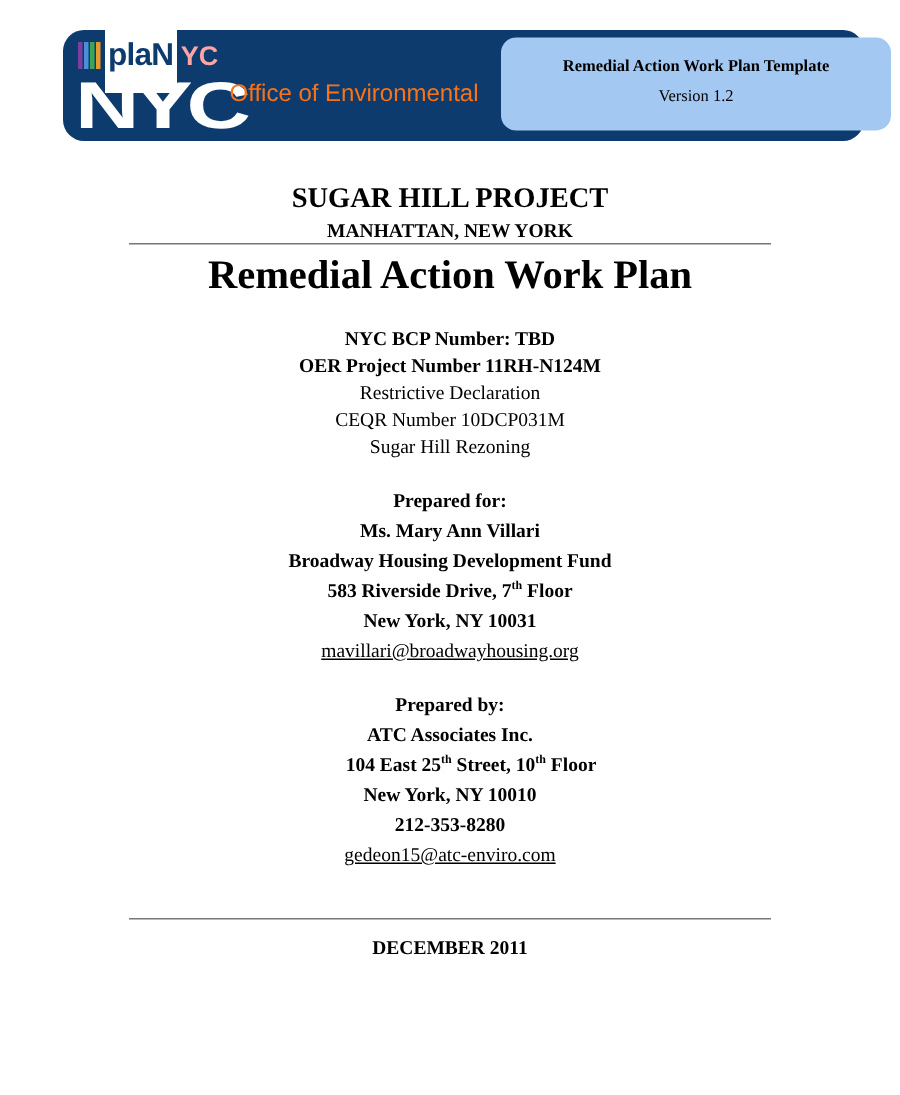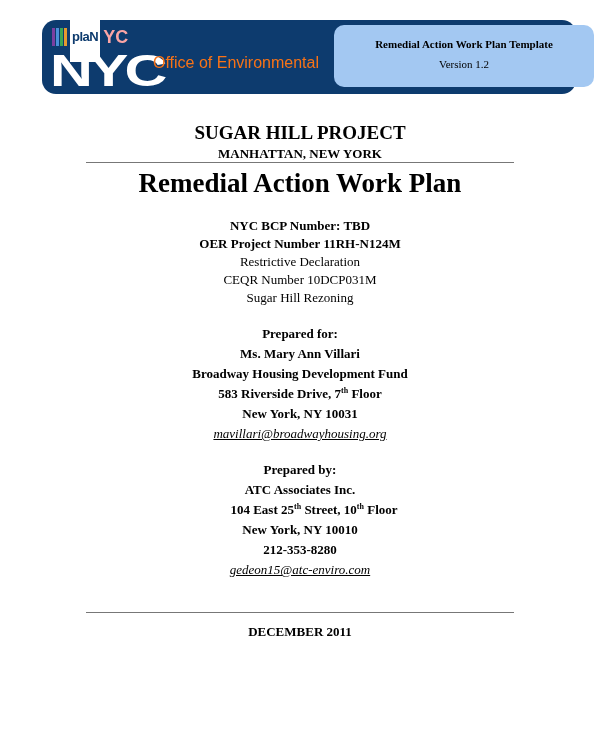--- a/index.html
+++ b/index.html
@@ -1,31 +1,31 @@
 <!DOCTYPE html>
 <html><head>
 <meta charset="utf-8">
 <style>
   html, body { margin:0; padding:0; background:#ffffff; }
   body { width:600px; height:730px; position:relative; overflow:hidden; font-family:"Liberation Serif", serif; color:#000; }
   .banner { position:absolute; left:42px; top:20px; width:534px; height:74px; background:#0d3b6e; border-radius:14px; }
   .planyc { position:absolute; left:10px; top:6px; height:22px; display:flex; align-items:center; }
   .stripes { display:flex; height:18px; margin-right:2px; }
   .stripes span { width:3px; height:18px; margin-right:1px; }
-  .plan-box { background:#fff; color:#0d3b6e; font-family:"Liberation Sans", sans-serif; font-weight:bold; font-size:13px; line-height:18px; padding:16px 2px; height:18px; letter-spacing:-0.5px; }
+  .plan-box { background:#fff; color:#0d3b6e; font-family:"Liberation Sans", sans-serif; font-weight:bold; font-size:21px; line-height:18px; padding:16px 2px; height:18px; letter-spacing:-0.5px; }
   .nyc-small { color:#fca5a5; font-family:"Liberation Sans", sans-serif; font-weight:bold; font-size:18px; margin-left:3px; line-height:18px; }
   .nyc-big { position:absolute; left:8px; top:30px; color:#fff; font-family:"Liberation Sans", sans-serif; font-weight:900; font-size:44px; line-height:42px; letter-spacing:-3px; transform:scaleX(1.35); transform-origin:left; }
   .oer { position:absolute; left:111px; top:34px; color:#f97316; font-family:"Liberation Sans", sans-serif; font-size:16px; line-height:18px; }
   .tpl-box { position:absolute; left:292px; top:5px; width:260px; height:62px; background:#a3c8f2; border-radius:10px; text-align:center; }
   .tpl-title { font-weight:bold; font-size:11px; margin-top:13px; }
   .tpl-ver { font-size:11px; margin-top:8px; }
   .c { position:absolute; left:0; width:600px; text-align:center; }
   .b { font-weight:bold; }
   .hr { position:absolute; left:86px; width:428px; height:1px; background:#777; }
-  .email { text-decoration:underline;font-style:italic; }
+  .email { text-decoration:underline; }
   sup { font-size:8px; line-height:0; }
 </style>
 </head>
 <body>
 
 <div class="banner">
   <div class="planyc">
     <div class="stripes">
       <span style="background:#7b3fa0"></span>
         <span style="background:#4a90d9"></span>

